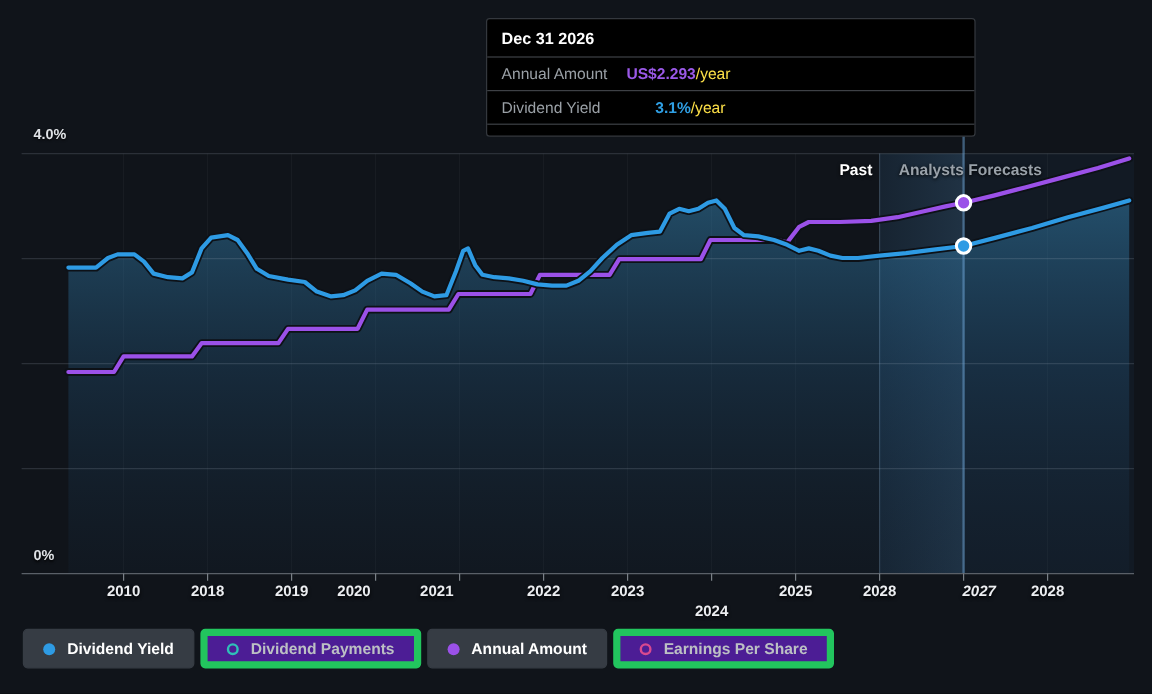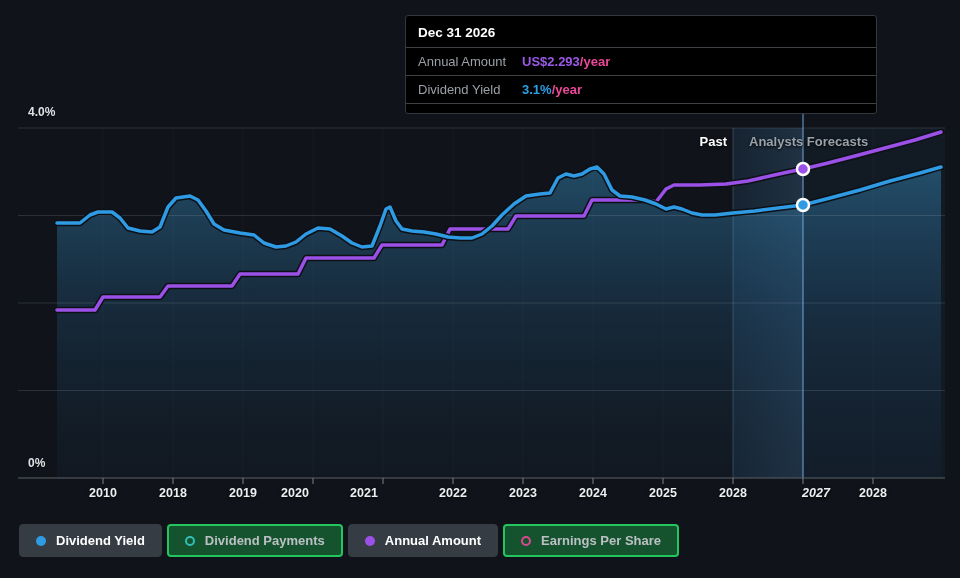--- a/index.html
+++ b/index.html
@@ -11,34 +11,34 @@
   .axis-label{position:absolute;color:#dfe2e6;font-size:12px;font-weight:bold;
               text-shadow:0 1px 2px rgba(0,0,0,.9);}
   .x-label{position:absolute;top:486px;transform:translateX(-50%);color:#eceef1;
            font-size:12.5px;font-weight:bold;text-shadow:0 1px 3px rgba(0,0,0,.95);}
   .past-label{position:absolute;top:134px;left:727px;transform:translateX(-100%);
               color:#ffffff;font-size:13px;font-weight:bold;text-shadow:0 1px 3px #000;}
   .forecast-label{position:absolute;top:134px;left:749px;color:#99a1a9;font-size:13px;
                   font-weight:bold;text-shadow:0 1px 3px #000;}
 
   
-  .tooltip{position:absolute;left:405px;top:15px;width:472px;background:#000;
+  .tooltip{position:absolute;left:405px;top:15px;width:408px;background:#000;
            border:1px solid #34383e;border-radius:3px;z-index:5;box-sizing:border-box;
            padding-bottom:9px;}
   .tooltip-title{padding:9px 12px 7px 12px;color:#fff;font-size:13.5px;font-weight:bold;}
   .tooltip-row{display:flex;align-items:center;padding:6px 12px;border-top:1px solid #3e4146;}
   .tooltip-row:last-child{border-bottom:1px solid #3e4146;}
   .tt-label{width:104px;color:#9aa0a6;font-size:13px;flex:none;}
   .tt-value{font-size:13px;font-weight:bold;}
-  .tt-suffix{font-size:13px;color:#ec4899;font-weight:bold;}
+  .tt-suffix{font-size:13px;color:#fde047;font-weight:normal;}
 
   
   .legend{position:absolute;left:19px;top:524px;display:flex;gap:5px;}
   .pill{display:flex;align-items:center;gap:10px;height:33px;padding:0 16px;
-        border-radius:4px;background:#14532d;border:2px solid #22c55e;cursor:pointer;
+        border-radius:4px;background:#4c1d95;border:6px solid #22c55e;cursor:pointer;
         box-sizing:border-box;}
   .pill.active{background:#363c44;border:1px solid #363c44;}
   .pill-label{font-size:13px;font-weight:bold;color:#bcc0c4;white-space:nowrap;}
   .pill.active .pill-label{color:#ffffff;}
   .dot{width:10px;height:10px;border-radius:50%;flex:none;box-sizing:border-box;}
   .dot.outline{width:10px;height:10px;background:transparent;border:2px solid;}
 </style>
 </head>
 <body>
 
@@ -110,40 +110,40 @@
   <div class="axis-label" style="left:28px;top:456px;">0%</div>
 
   <div id="x-labels">
       <span class="x-label" style="left: 103px;">2010</span>
       <span class="x-label" style="left: 173px;">2018</span>
       <span class="x-label" style="left: 243px;">2019</span>
       <span class="x-label" style="left: 295px;">2020</span>
       <span class="x-label" style="left: 364px;">2021</span>
       <span class="x-label" style="left: 453px;">2022</span>
       <span class="x-label" style="left: 523px;">2023</span>
-      <span class="x-label" style="left: 593px;">2024</span>
+      <span class="x-label" style="left: 593px; margin-top: 16px;">2024</span>
       <span class="x-label" style="left: 663px; text-align: center;">2025</span>
       <span class="x-label" style="left: 733px;">2028</span>
       <span class="x-label" style="left: 816px; font-style: italic;">2027</span>
       <span class="x-label" style="left: 873px;">2028</span>
     </div>
 
   <div class="past-label">Past</div>
   <div class="forecast-label">Analysts Forecasts</div>
 
   <div class="tooltip">
     <div class="tooltip-title">Dec 31 2026</div>
     <div class="tooltip-row">
       <span class="tt-label">Annual Amount</span>
       <span class="tt-value" id="tt-val-0" style="color: rgb(155, 89, 232);">US$2.293</span>
       <span class="tt-suffix">/year</span>
     </div>
     <div class="tooltip-row">
       <span class="tt-label">Dividend Yield</span>
-      <span class="tt-value" id="tt-val-1" style="color: rgb(47, 159, 228);">3.1%</span>
+      <span class="tt-value" id="tt-val-1" style="color: rgb(47, 159, 228); margin-left: 24px;">3.1%</span>
       <span class="tt-suffix">/year</span>
     </div>
   </div>
 
   <div class="legend">
       <div class="pill active">
         <span class="dot filled" style="background: rgb(46, 155, 228);"></span>
         <span class="pill-label">Dividend Yield</span>
       </div>
       <div class="pill">

